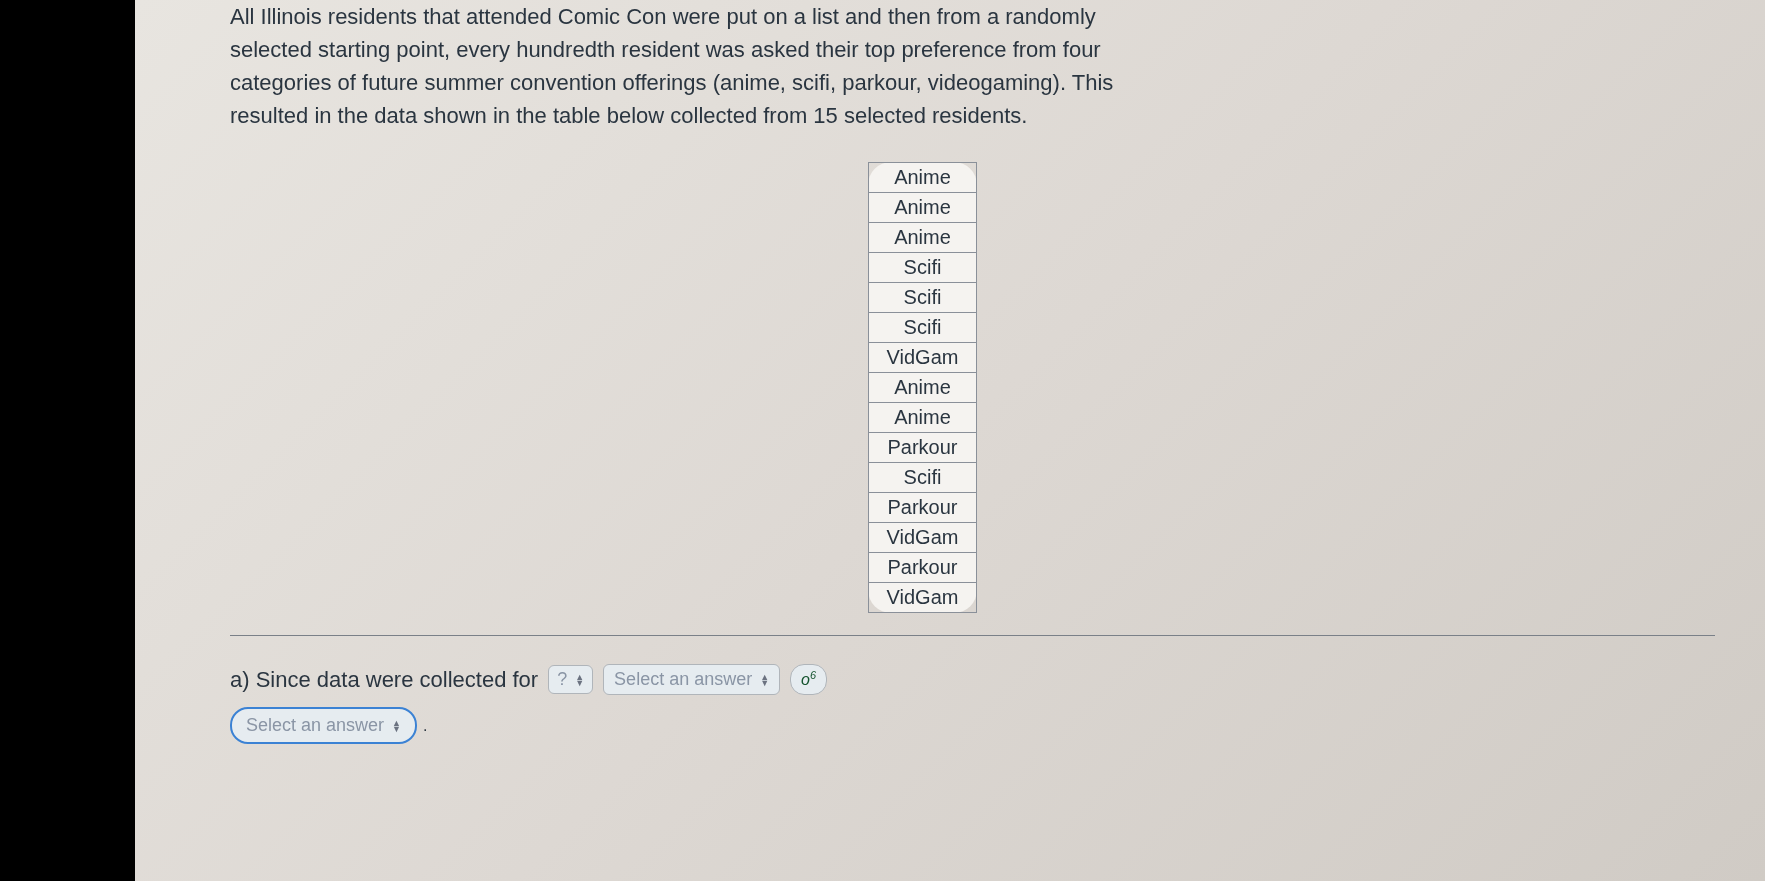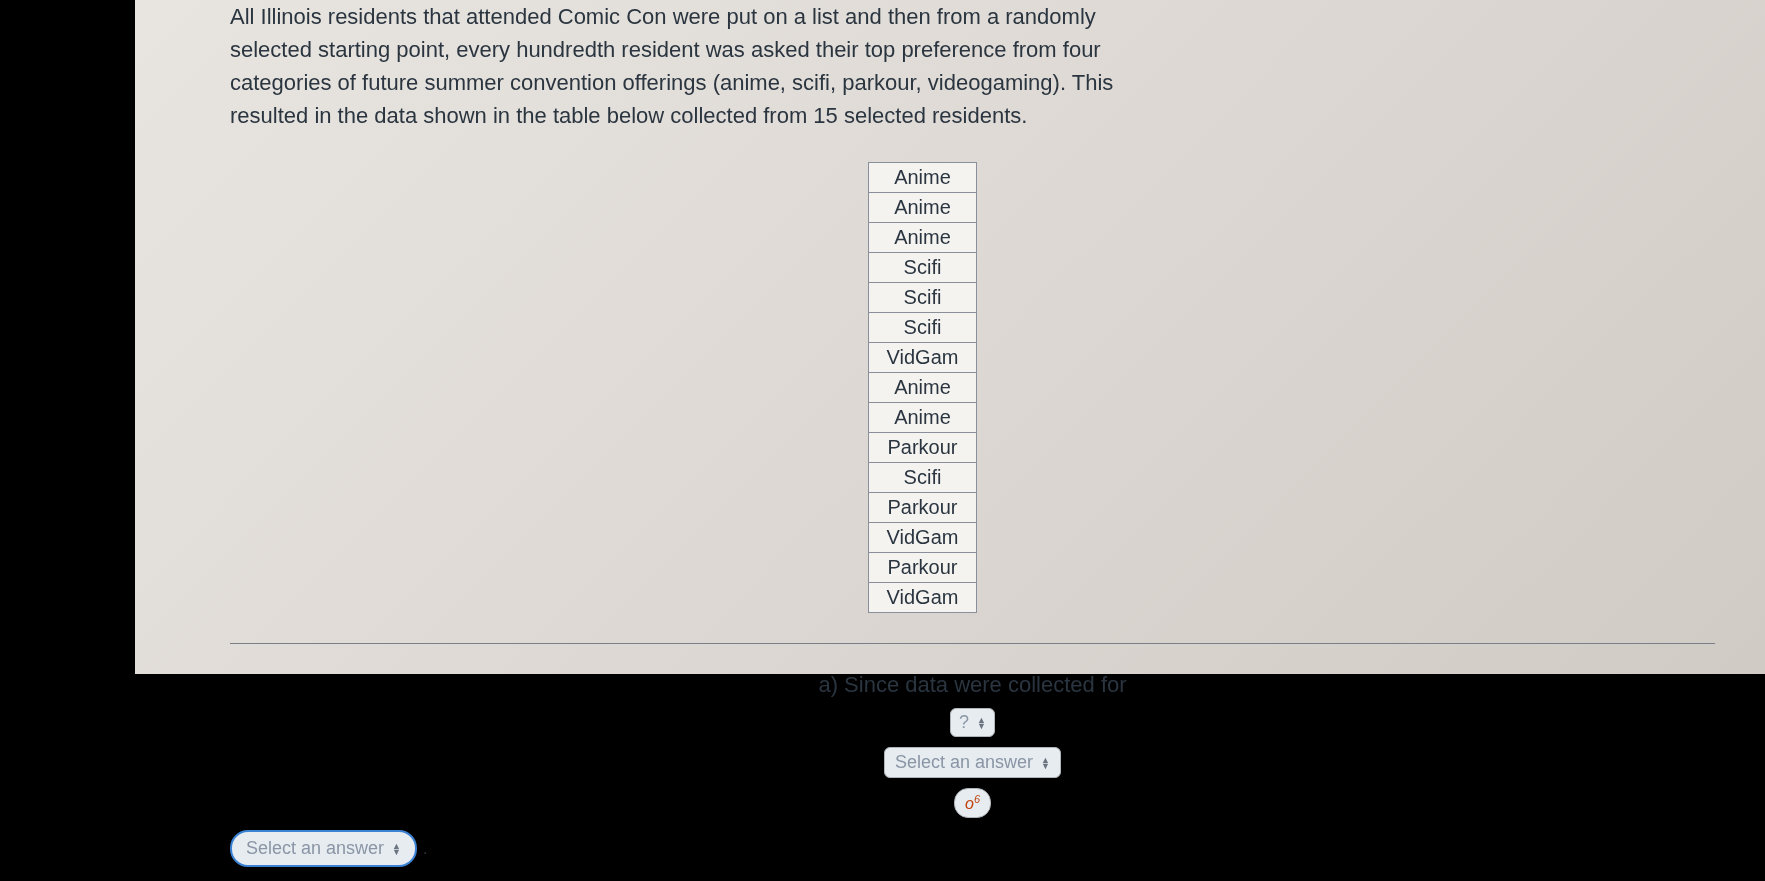--- a/index.html
+++ b/index.html
@@ -11,35 +11,36 @@
       font-family: 'Lucida Grande', 'Segoe UI', Arial, sans-serif;
       background: #000;
       width: 1765px;
       height: 881px;
       overflow: hidden;
     }
     .page-container {
       background: linear-gradient(135deg, #e8e5e0 0%, #ddd8d3 50%, #d0cbc5 100%);
       margin-left: 135px;
       width: 1630px;
-      height: 674px;
+      height: 881px;
       padding: 0 50px 13px 95px;
       position: relative;
     }
     .question-text {
       font-size: 22px;
       color: #2a3540;
       line-height: 1.5;
       max-width: 920px;
       padding-top: 0;
     }
     .data-table {
-      margin: 30px auto 12px;
+      margin: 30px auto 4px;
       border-collapse: collapse;
       background: #f5f3f0;
+      border-radius: 23px;
     }
     .data-table td {
       border: 1px solid #8a9099;
       padding: 2px 18px;
       text-align: center;
       font-size: 20px;
       color: #2a3540;
       min-width: 100px;
       height: 30px;
     }
@@ -53,21 +54,20 @@
       border-top: 1px solid #7a8088;
       margin: 18px 0 28px 0;
     }
     .question-row {
       display: flex;
       align-items: center;
       flex-wrap: wrap;
       gap: 10px;
       font-size: 22px;
       color: #2a3540;
-      flex-direction: column;
     }
     .dropdown {
       display: inline-flex;
       align-items: center;
       gap: 8px;
       background: #e6ecf0;
       border: 1px solid #b0b5ba;
       border-radius: 6px;
       padding: 4px 10px;
       font-size: 18px;
@@ -90,21 +90,21 @@
       color: #6b7280;
     }
     .formula-button {
       display: inline-flex;
       align-items: center;
       background: #e6ecf0;
       border: 1px solid #b0b5ba;
       border-radius: 14px;
       padding: 4px 10px;
       font-size: 16px;
-      color: #c2410c;
+      color: #14532d;
       cursor: pointer;
       font-style: italic;
     }
     .formula-button sup {
       font-size: 11px;
     }
     .question-label {
       color: #2a3540;
     }
     .second-row {

